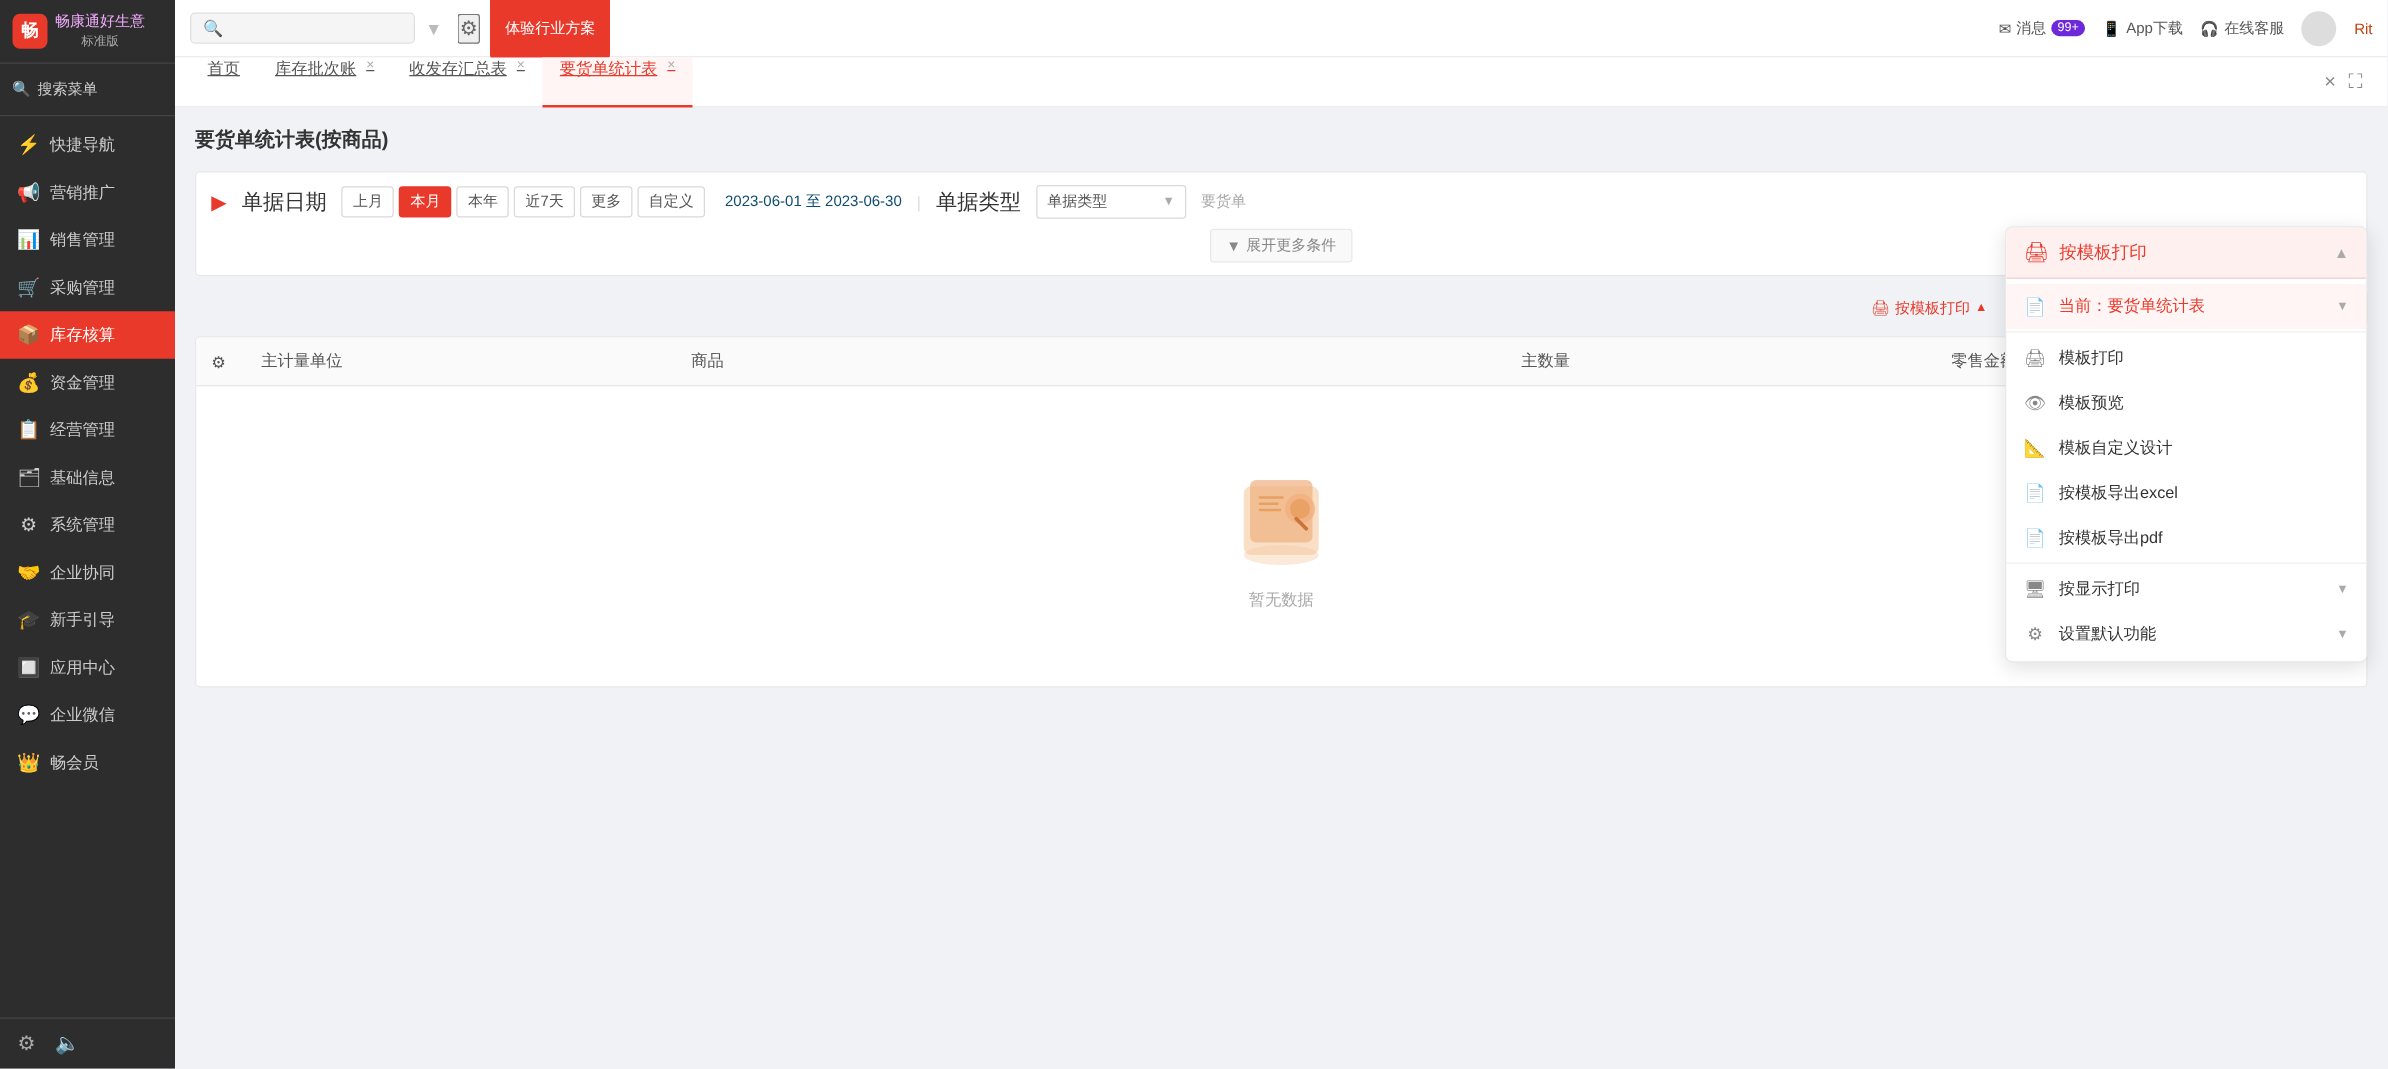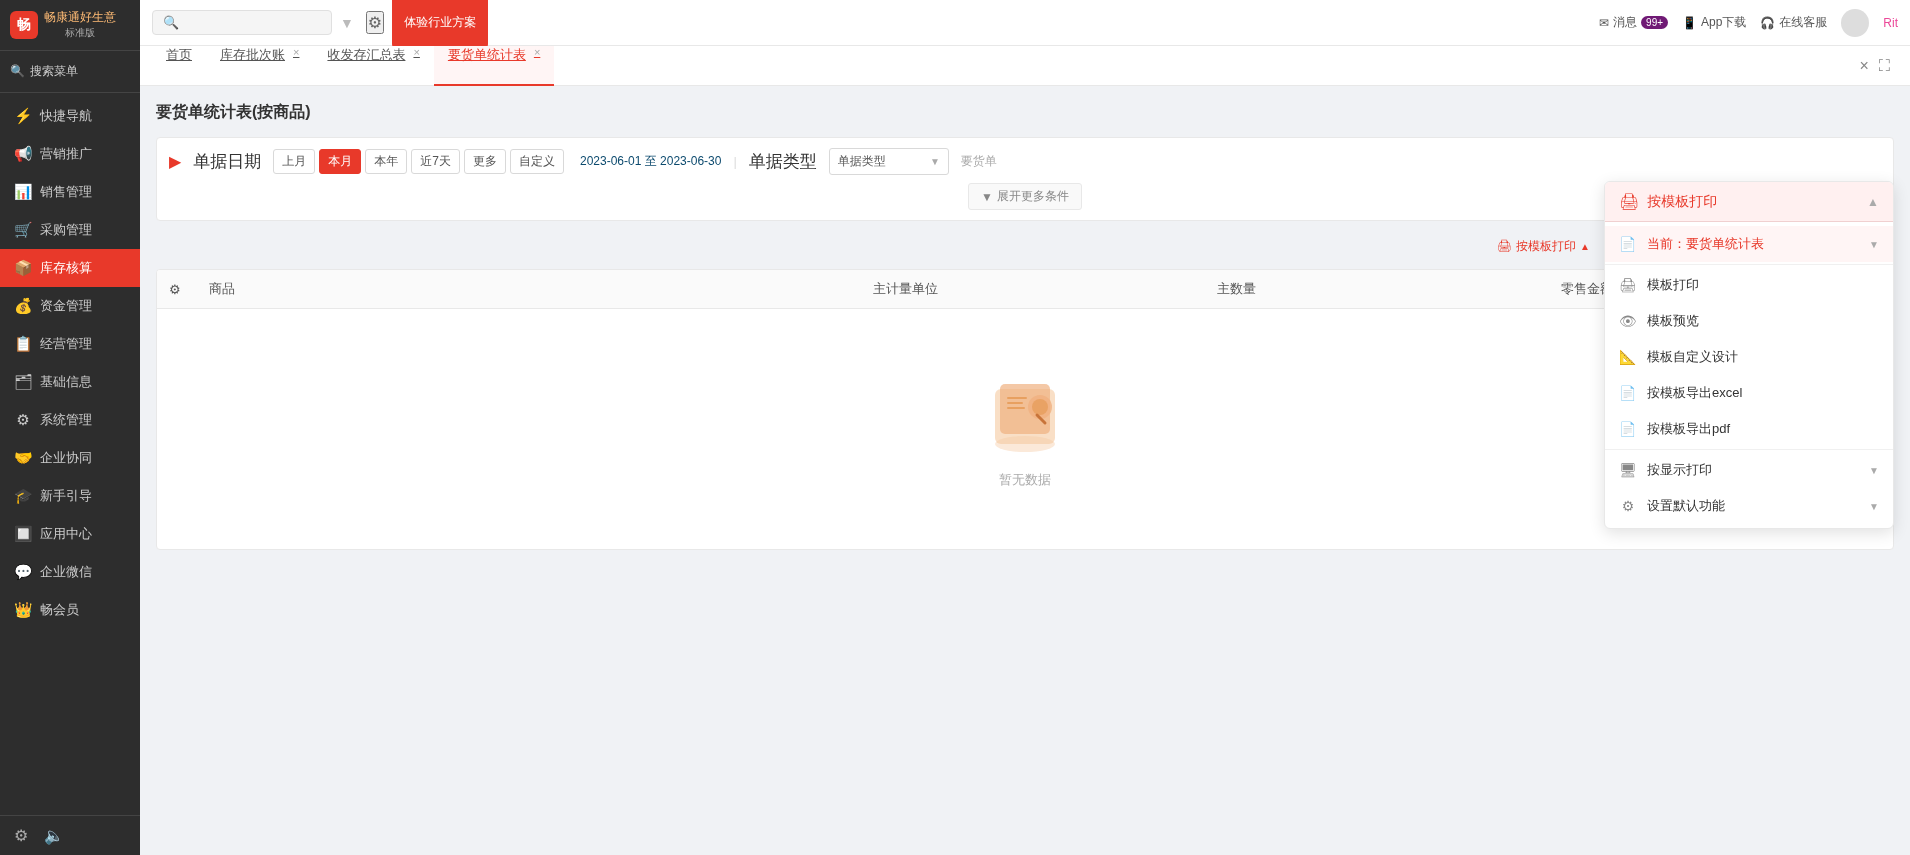--- a/index.html
+++ b/index.html
@@ -22,21 +22,21 @@
       border-bottom: 1px solid #444;
       gap: 6px;
     }
     .logo-icon {
       width: 28px; height: 28px;
       background: #e8392a;
       border-radius: 6px;
       display: flex; align-items: center; justify-content: center;
       color: white; font-size: 14px; font-weight: bold;
     }
-    .logo-text { font-size: 12px; color: #fdba74; line-height: 1.3; }
+    .logo-text { font-size: 12px; color: #f0abfc; line-height: 1.3; }
     .logo-badge { font-size: 10px; color: #aaa; text-align: center; }
 
     .sidebar-search {
       padding: 8px 10px;
       border-bottom: 1px solid #444;
     }
     .sidebar-search-btn {
       width: 100%; background: transparent; border: none; color: #ccc;
       display: flex; align-items: center; gap: 5px; cursor: pointer;
       font-size: 12px; padding: 4px 0;
@@ -78,28 +78,28 @@
     .topbar-search-input { border: none; background: transparent; font-size: 12px; outline: none; width: 120px; color: #999; }
     .topbar-gear { font-size: 16px; color: #666; cursor: pointer; margin-left: 4px; }
     .topbar-trial-btn {
       background: #e8392a; color: white; border: none; border-radius: 4px;
       padding: 17px 12px; cursor: pointer; font-size: 12px;
     }
     .topbar-spacer { flex: 1; }
     .topbar-actions { display: flex; align-items: center; gap: 14px; }
     .topbar-action { display: flex; align-items: center; gap: 4px; color: #555; font-size: 12px; cursor: pointer; }
     .topbar-badge {
-      background: #701a75; color: white; font-size: 10px; border-radius: 8px;
+      background: #6d28d9; color: white; font-size: 10px; border-radius: 8px;
       padding: 1px 5px; min-width: 18px; text-align: center;
     }
     .topbar-avatar {
       width: 28px; height: 28px; background: #ddd; border-radius: 50%;
       display: flex; align-items: center; justify-content: center; font-size: 12px;
     }
-    .user-name { font-size: 12px; color: #ec4899; }
+    .user-name { font-size: 12px; color: #c2410c; }
 
     
     .tabs-bar {
       background: #fff;
       height: 40px;
       display: flex; align-items: center;
       padding: 0 12px;
       border-bottom: 1px solid #e8e8e8;
       gap: 0;
     }
@@ -425,22 +425,22 @@
         <span>刷新</span>
       </button>
       <span class="toolbar-dots">···</span>
       <button class="query-btn">查询</button>
       <button class="settings-btn">设置</button>
     </div>
 
     <div class="data-table">
       <div class="table-header">
         <div class="th th-settings">⚙</div>
+        <div class="th">主计量单位</div>
         <div class="th th-goods">商品</div>
-        <div class="th">主计量单位</div>
         <div class="th">主数量</div>
         <div class="th">零售金额</div>
       </div>
 
       <div class="empty-state">
         <div class="empty-icon">
           <svg width="100" height="90" viewBox="0 0 100 90">
 
             <ellipse cx="50" cy="75" rx="30" ry="8" fill="#f5c9a0" opacity="0.4"></ellipse>
             <rect x="20" y="20" width="60" height="55" rx="6" fill="#f5c9a0" opacity="0.6"></rect>

